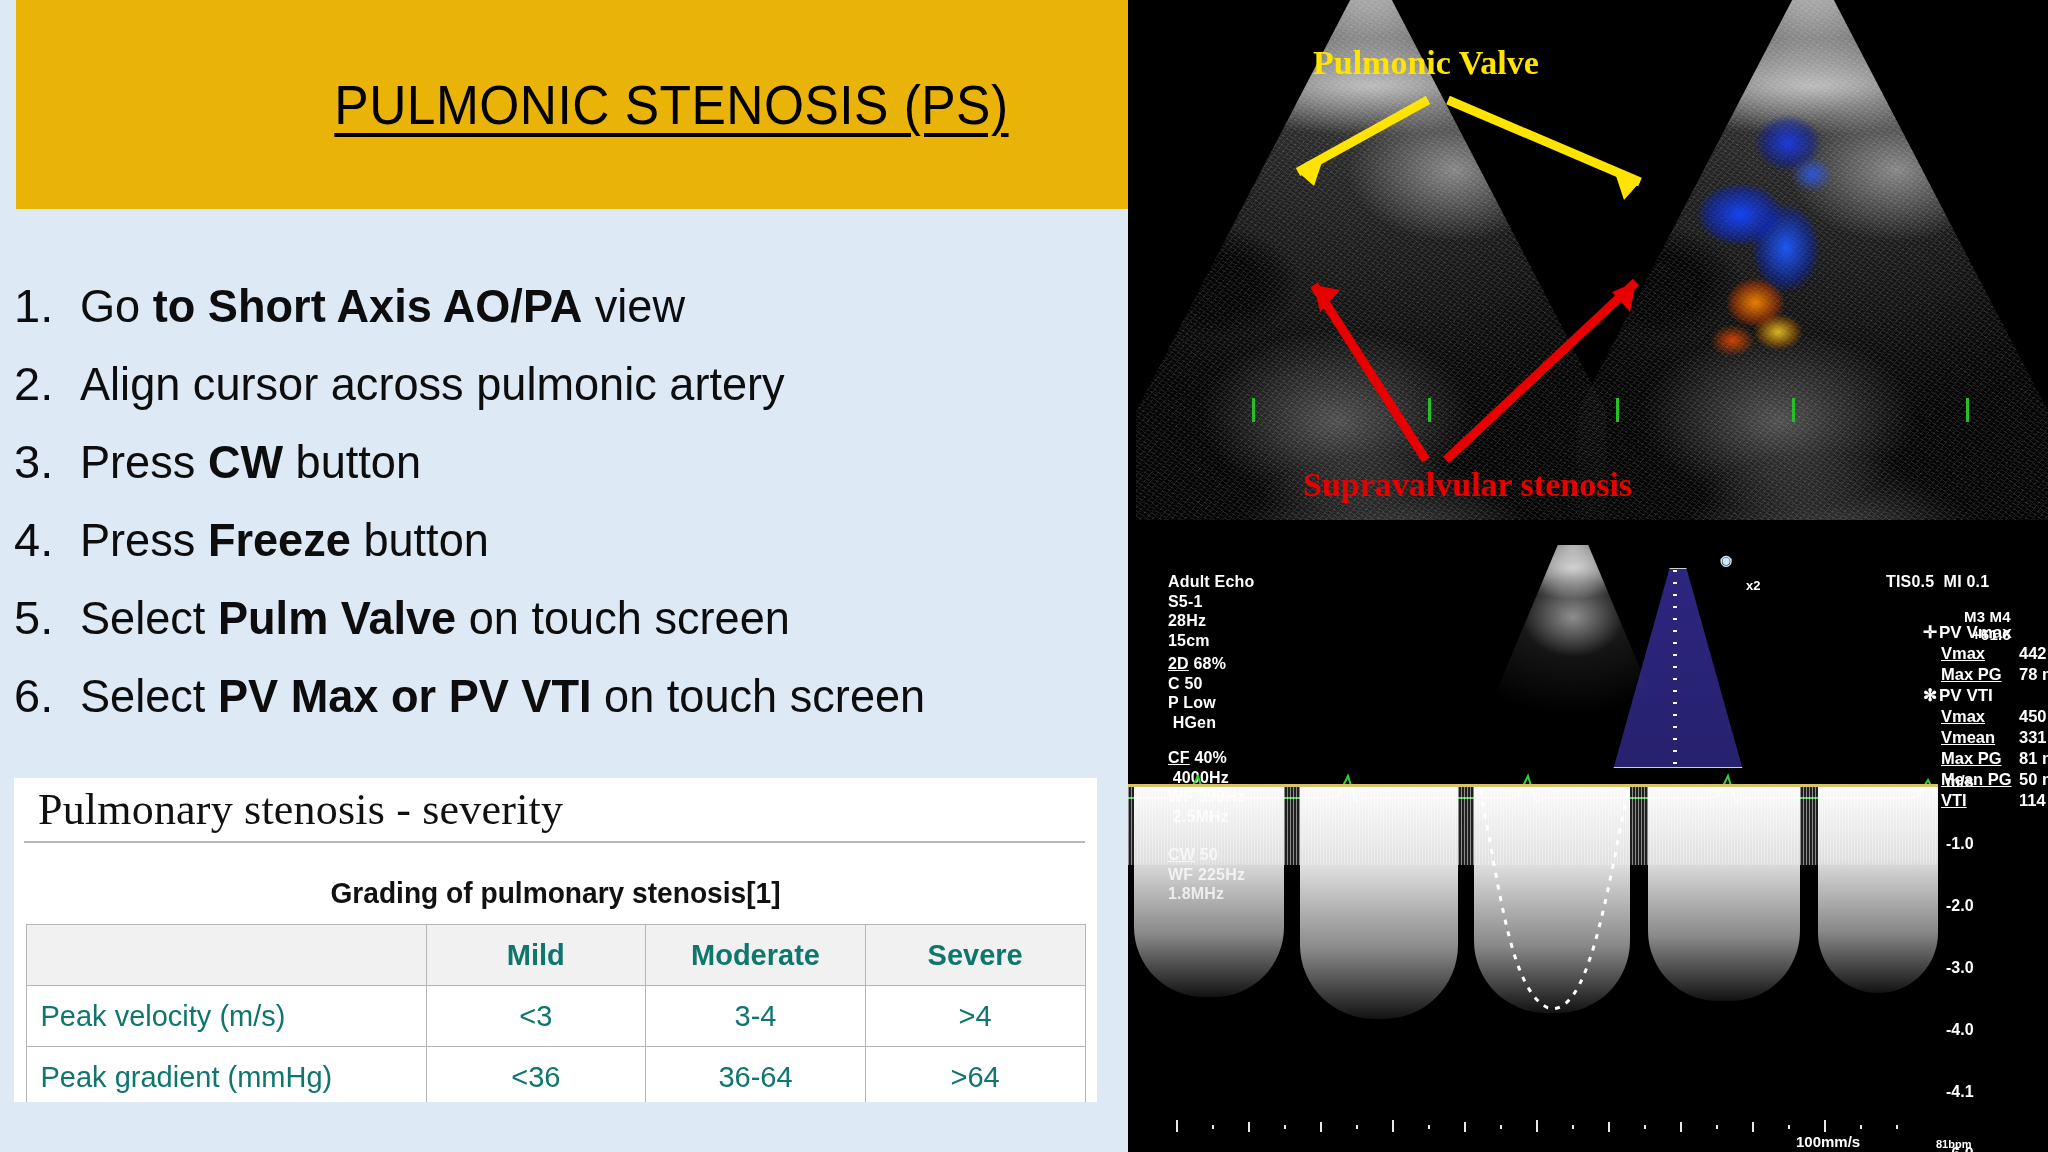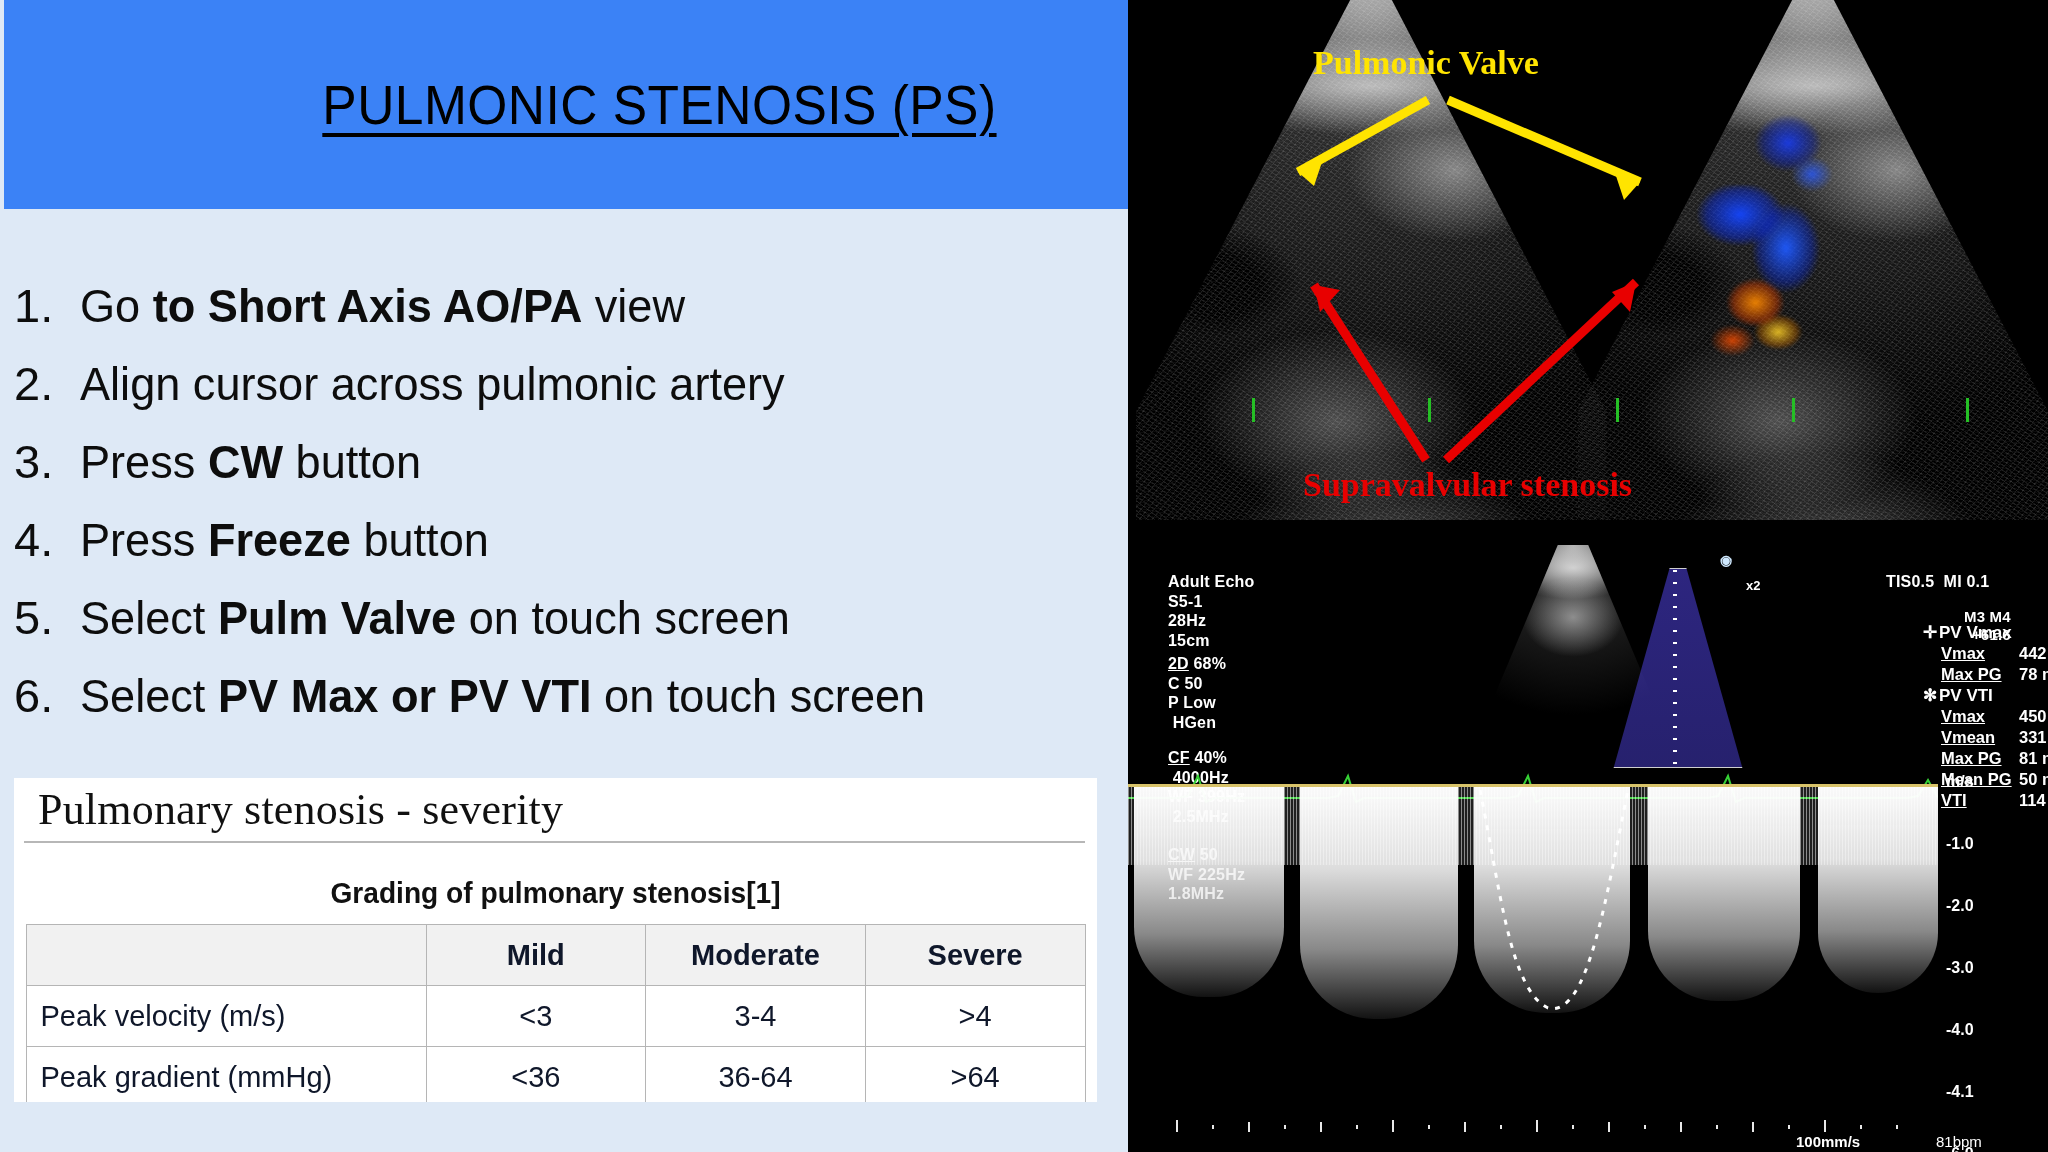--- a/index.html
+++ b/index.html
@@ -9,22 +9,22 @@
     background:#dce8f6;
     position:relative;
   }
 
   
   #slide-panel {
     position:absolute; left:0; top:0; width:1128px; height:1152px;
     background:#dee9f6;
   }
   #title-banner {
-    position:absolute; left:4px; top:0; width:1310px; height:209px;
-    background:#3b82f6;
+    position:absolute; left:16px; top:0; width:1310px; height:209px;
+    background:#eab308;
     display:flex; align-items:center; justify-content:center;
   }
   #title-text {
     font-size:56px; color:#000; letter-spacing:0.5px;
     text-decoration:underline; text-underline-offset:9px;
     text-decoration-thickness:4px;
     font-family:"Liberation Sans", sans-serif;
     transform:scaleX(0.92); transform-origin:center;
     white-space:nowrap;
   }
@@ -58,21 +58,21 @@
     text-align:center; font-weight:bold; font-size:29px; color:#111;
     margin-top:34px; margin-bottom:14px;
     transform:scaleX(0.97);
   }
   #grading-table {
     border-collapse:collapse; width:1060px; margin:0 auto;
     table-layout:fixed;
   }
   #grading-table th, #grading-table td {
     border:1px solid #b5b5b5;
-    height:61px; font-size:29px; color:#0f172a;
+    height:61px; font-size:29px; color:#0f766e;
     text-align:center; vertical-align:middle;
     font-weight:normal;
   }
   #grading-table thead th { background:#f1f1f1; font-weight:bold; }
   #grading-table tbody td:first-child {
     text-align:left; padding-left:14px;
   }
   #grading-table col.c0 { width:400px; }
 
   
@@ -212,21 +212,21 @@
   }
   .ecg-line { position:absolute; left:0; top:0; width:810px; height:40px; }
 
   #vel-scale { position:absolute; left:818px; top:214px; color:#fff;
                font-size:16px; font-weight:bold; line-height:1; }
   #vel-scale div { position:absolute; left:0; white-space:nowrap; }
 
   #bottom-bar { position:absolute; left:0; bottom:0; width:920px; height:56px; }
   #time-ticks { position:absolute; left:45px; bottom:18px; width:760px; height:16px; }
   #sweep-speed { position:absolute; left:668px; bottom:2px; color:#fff; font-size:15px; font-weight:bold; }
-  #heart-rate { position:absolute; left:808px; bottom:2px; color:#fff; font-size:15px; font-weight:normal; }
+  #heart-rate { position:absolute; left:808px; bottom:2px; color:#fff; font-size:11px; font-weight:bold; }
 </style>
 </head>
 <body>
 
 <div id="slide-panel">
 
   <div id="title-banner">
     <span id="title-text">PULMONIC STENOSIS (PS)</span>
   </div>
 

